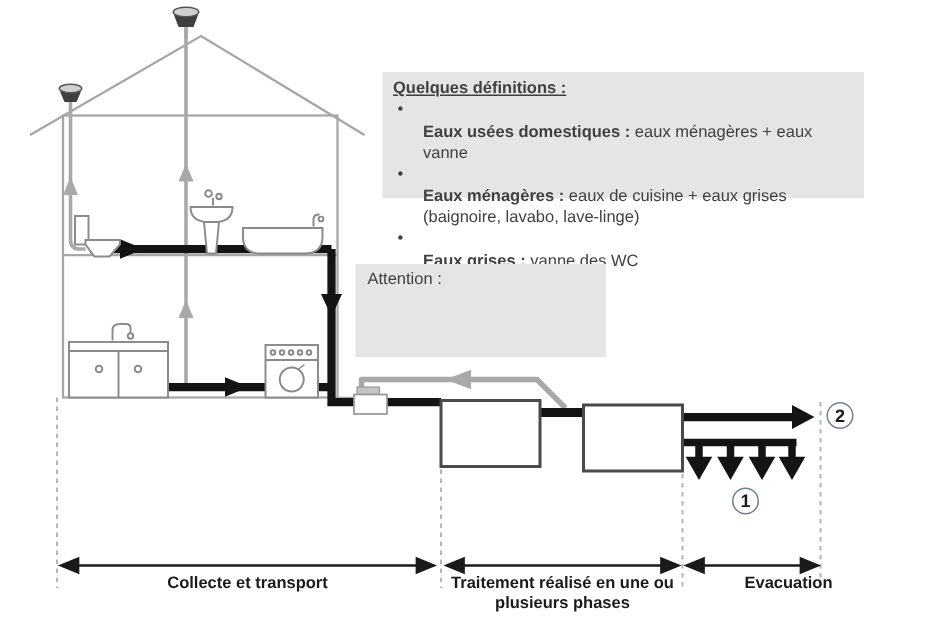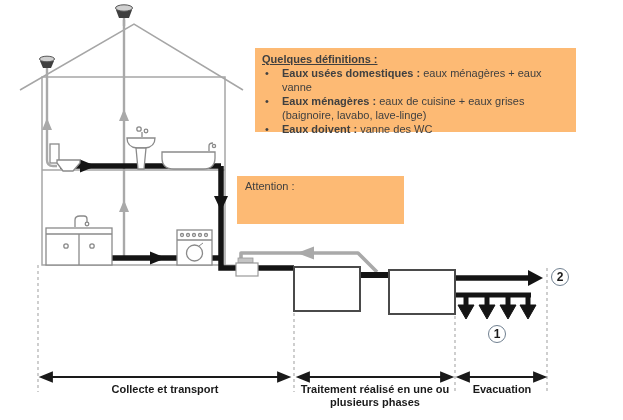--- a/index.html
+++ b/index.html
@@ -2,33 +2,33 @@
 <html><head>
 <meta charset="utf-8">
 <style>
   html,body{margin:0;padding:0;background:#fff;}
   #stage{
     position:relative;width:623px;height:420px;background:#fff;overflow:hidden;
     font-family:"Liberation Sans",sans-serif;
   }
   #diagram-svg{position:absolute;left:0;top:0;z-index:1;}
   .txt{position:absolute;z-index:2;color:#404040;}
-  .graybox{background:#fdba74;box-sizing:border-box;}
+  .graybox{background:#e5e5e5;box-sizing:border-box;}
   #defs-box{left:255px;top:48px;width:321px;height:84px;padding:4px 7px;font-size:11px;line-height:14px;}
   #defs-box .title{font-weight:bold;text-decoration:underline;}
   .bullet-row{display:flex;}
   .bullet-row .marker{width:17px;flex:0 0 17px;padding-left:3px;}
-  .bullet-row .bt{flex:1;}
+  .bullet-row .bt{flex:1;margin-top:15px;}
   .bt b{font-weight:bold;}
-  #attention-box{left:237px;top:176px;width:167px;height:48px;padding:4px 8px;font-size:11px;line-height:13.5px;}
+  #attention-box{left:237px;top:176px;width:167px;height:62px;padding:4px 8px;font-size:11px;line-height:13.5px;}
   #attention-box .body{text-align:justify;}
   .stage-label{color:#1a1a1a;font-weight:bold;font-size:11px;line-height:13px;text-align:center;}
   #stage-1{left:40px;top:383px;width:250px;}
   #stage-2{left:295px;top:383px;width:160px;}
-  #stage-3{left:459px;top:383px;width:86px;}
+  #stage-3{left:469px;top:383px;width:86px;text-align:right;}
   .marker-circle{
     width:18px;height:18px;border:1.5px solid #708090;border-radius:50%;
     display:flex;align-items:center;justify-content:center;
     font-size:12px;font-weight:600;color:#1a1a1a;box-sizing:border-box;background:#fff;
   }
   #marker-1{left:488px;top:325px;}
   #marker-2{left:551px;top:268px;}
 </style>
 </head>
 <body>
@@ -168,21 +168,21 @@
     <div class="bullet-row">
       <span class="marker">•</span>
       <span class="bt"><b>Eaux usées domestiques :</b> <span>eaux ménagères + eaux vanne</span></span>
     </div>
     <div class="bullet-row">
       <span class="marker">•</span>
       <span class="bt"><b>Eaux ménagères :</b> <span>eaux de cuisine + eaux grises (baignoire, lavabo, lave-linge)</span></span>
     </div>
     <div class="bullet-row">
       <span class="marker">•</span>
-      <span class="bt"><b>Eaux doivent :</b> <span>vanne des WC</span></span>
+      <span class="bt"><b>Eaux grises :</b> <span>vanne des WC</span></span>
     </div>
   </div>
 
   <div id="attention-box" class="txt graybox">
     <div>Attention :</div>
   </div>
 
   <div id="stage-2" class="txt stage-label">Traitement réalisé en une ou plusieurs phases</div>
   <div id="stage-1" class="txt stage-label">Collecte et transport</div>
   <div id="stage-3" class="txt stage-label">Evacuation</div>

